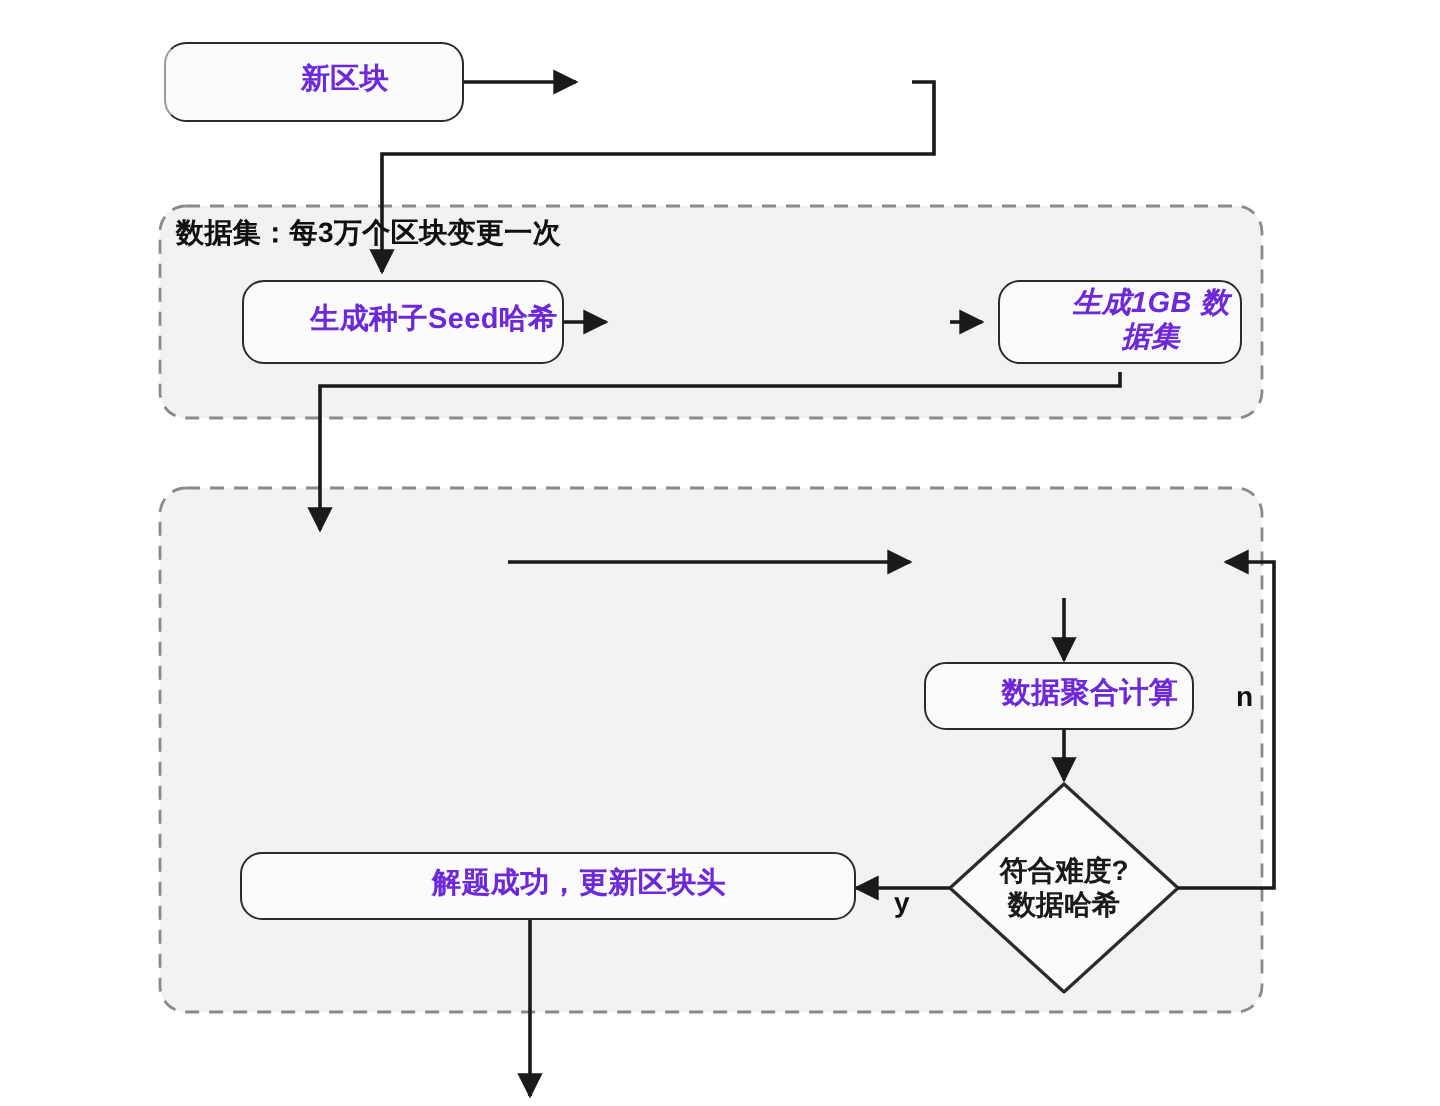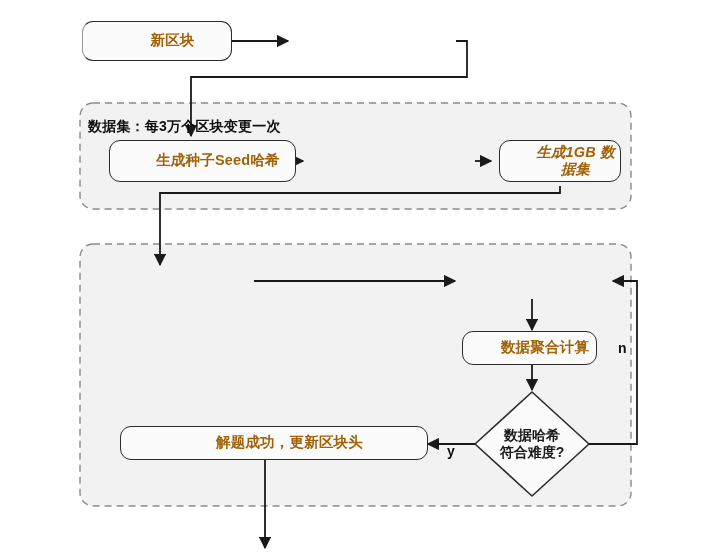--- a/index.html
+++ b/index.html
@@ -27,21 +27,21 @@
   .node {
     position: absolute;
     box-sizing: border-box;
     display: flex;
     align-items: center;
     justify-content: center;
     text-align: center;
     background: #fbfbfb;
     border: 1.6px solid #2b2b2b;
     border-radius: 11px;
-    color: #a16207;
+    color: #6d28d9;
     font-size: 14.5px;
     font-weight: 600;
     letter-spacing: 0.2px;
     line-height: 1.2;
     z-index: 3;
     padding-left: 31px;
   }
   .group-label {
     position: absolute;
     color: #101010;
@@ -112,40 +112,40 @@
 
       <path d="M 265 459 L 265 548" marker-end="url(#arrow)"></path>
     </g>
   </svg>
 
   <div class="node" style="left:82px; top:21px; width:150px; height:40px; border-left-color:#9a9a9a;">
     <span>新区块</span>
   </div>
 
 
-  <div class="group-label" style="left:88px; top:118px;">数据集：每3万个区块变更一次</div>
+  <div class="group-label" style="left:88px; top:108px;">数据集：每3万个区块变更一次</div>
 
-  <div class="node" style="left:109px; top:140px; width:187px; height:42px;">
+  <div class="node" style="left:121px; top:140px; width:161px; height:42px;">
     <span>生成种子Seed哈希</span>
   </div>
 
 
   <div class="node" style="left:499px; top:140px; width:122px; height:42px;font-style:italic;">
     <span>生成1GB 数据集</span>
   </div>
 
 
 
   <div class="node" style="left:462px; top:331px; width:135px; height:34px;text-align:center;">
     <span>数据聚合计算</span>
   </div>
 
   <div class="diamond-text" style="left:472px; top:427px;">
+    <div>符合难度?</div>
     <div>数据哈希</div>
-    <div>符合难度?</div>
   </div>
 
   <div class="node" style="left:120px; top:426px; width:308px; height:34px;">
     <span>解题成功，更新区块头</span>
   </div>
 
   <div class="edge-label" style="left:447px; top:443px;">y</div>
 
   <div class="edge-label" style="left:618px; top:340px;">n</div>
 

